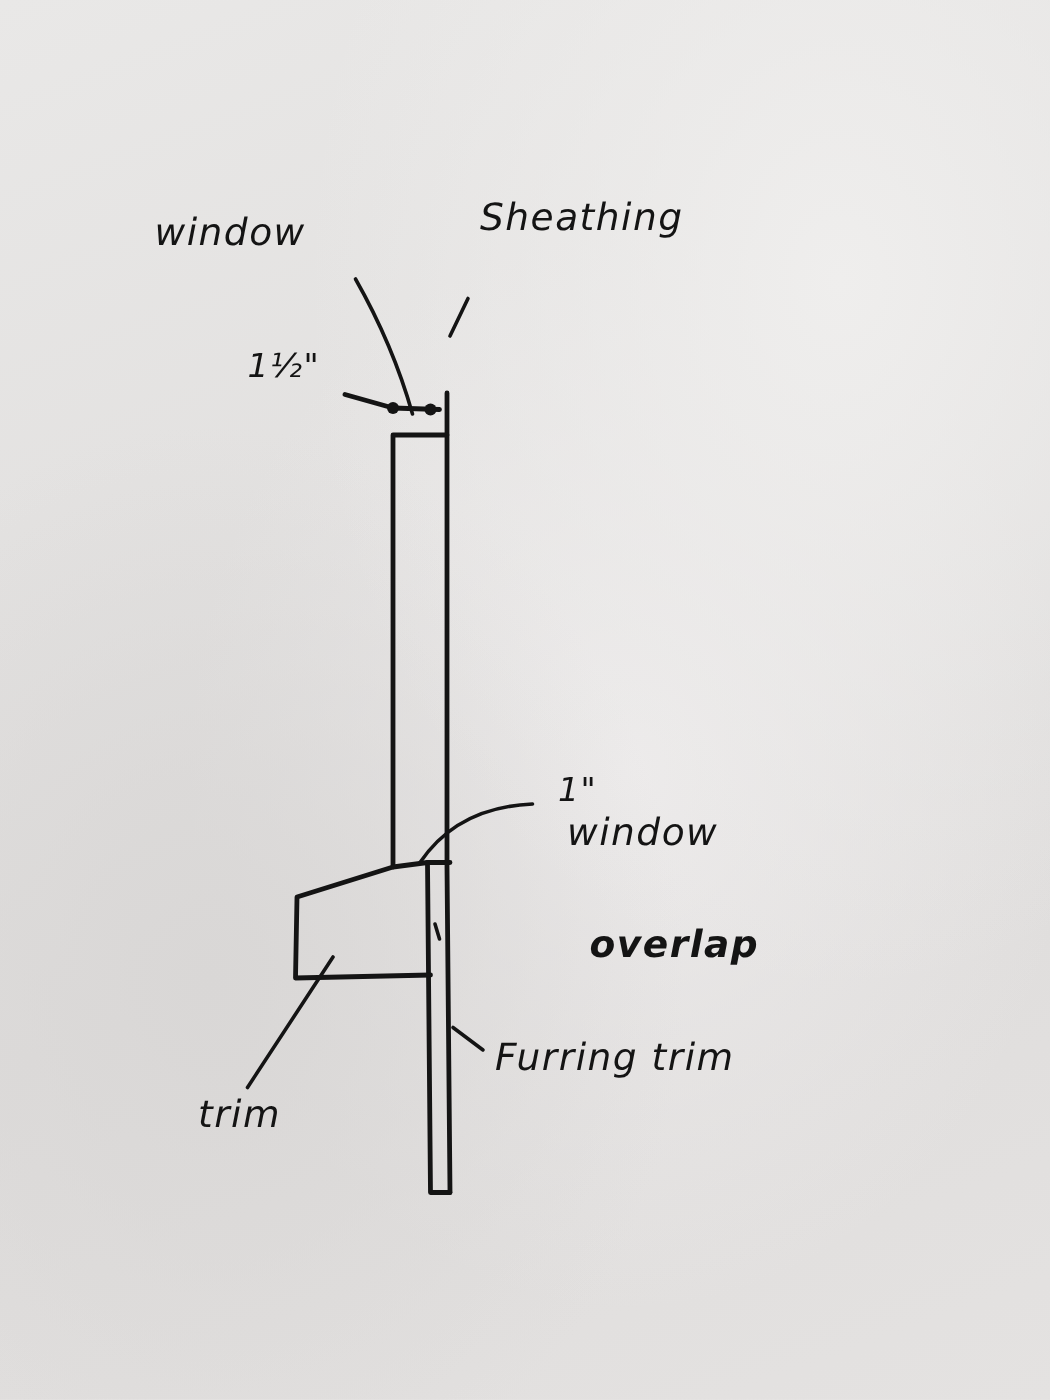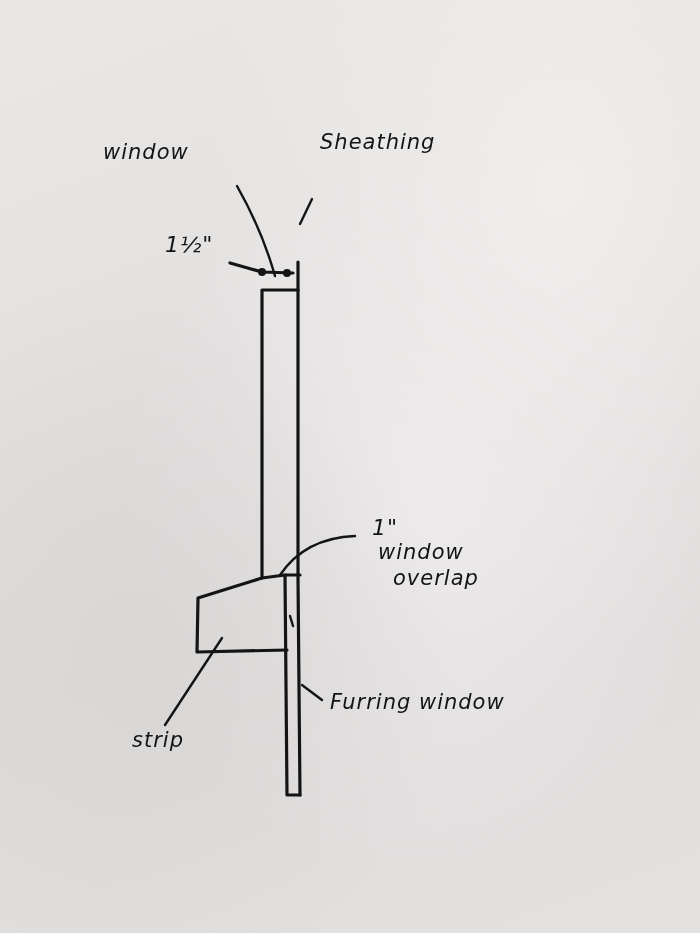--- a/index.html
+++ b/index.html
@@ -8,21 +8,21 @@
   .paper { position:absolute; left:0; top:0; width:700px; height:933px;
            background:
              radial-gradient(ellipse at 80% 20%, #efeeed 0%, rgba(239,238,237,0) 45%),
              radial-gradient(ellipse at 20% 70%, #d9d7d6 0%, rgba(217,215,214,0) 40%),
              radial-gradient(ellipse at 60% 55%, #eceaea 0%, rgba(236,234,234,0) 50%),
              linear-gradient(160deg, #e9e8e7 0%, #dedcdb 60%, #e4e2e1 100%); }
   svg.drawing { position:absolute; left:0; top:0; }
   .ink { stroke:#141414; fill:none; stroke-width:3.2; stroke-linecap:round; stroke-linejoin:round; }
   .ink-thin { stroke:#141414; fill:none; stroke-width:2.4; stroke-linecap:round; }
   .label { position:absolute; color:#141414; font-family:"DejaVu Sans", sans-serif;
-           font-size:21px; letter-spacing:1px; white-space:nowrap; font-style:italic; }
+           font-size:25px; letter-spacing:1px; white-space:nowrap; font-style:italic; }
 </style>
 </head>
 <body>
 
 <div class="paper"></div>
 
 <svg class="drawing" width="700" height="933" viewBox="0 0 700 933">
 
   <path class="ink" d="M298 262 L298 578 L300 795"></path>
 
@@ -47,15 +47,15 @@
   <path class="ink-thin" d="M222 638 L165 725"></path>
 
   <path class="ink-thin" d="M290 616 L293 626"></path>
 </svg>
 
 <div class="label" style="left:103px; top:140px;">window</div>
 <div class="label" style="left:320px; top:130px;">Sheathing</div>
 <div class="label" style="left:165px; top:232px; font-size:22px;">1½"</div>
 <div class="label" style="left:372px; top:515px; font-size:22px;">1"</div>
 <div class="label" style="left:378px; top:540px;">window</div>
-<div class="label" style="left:393px; top:566px;">overlap</div>
-<div class="label" style="left:330px; top:690px;">Furring window</div>
-<div class="label" style="left:132px; top:728px;">strip</div>
+<div class="label" style="left:393px; top:615px;font-weight:bold;">overlap</div>
+<div class="label" style="left:330px; top:690px;">Furring trim</div>
+<div class="label" style="left:132px; top:728px;">trim</div>
 
 </body></html>

